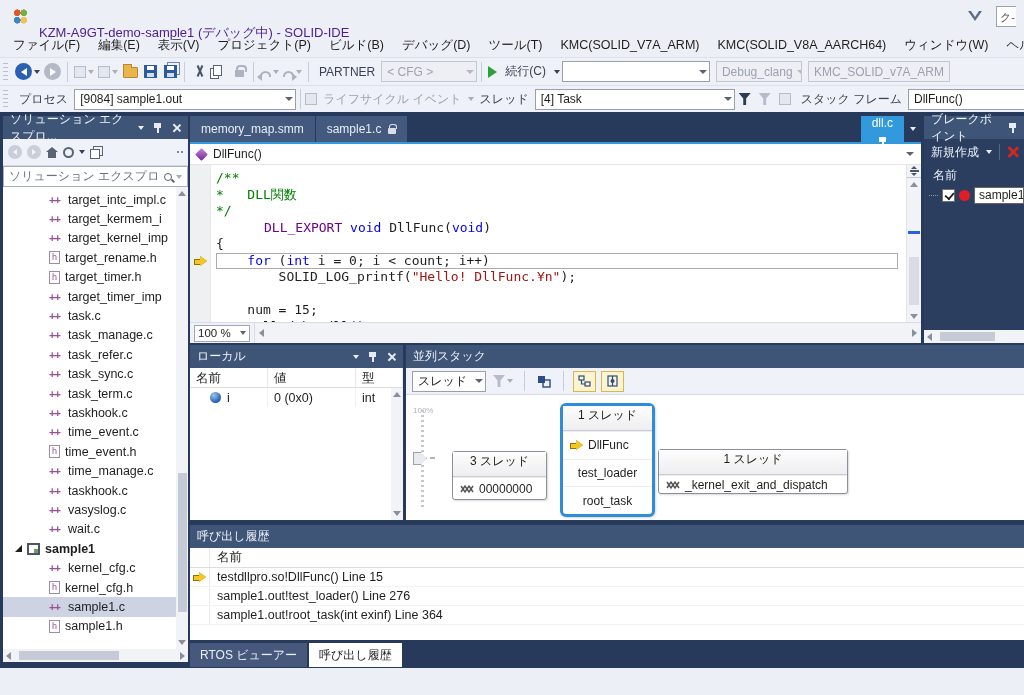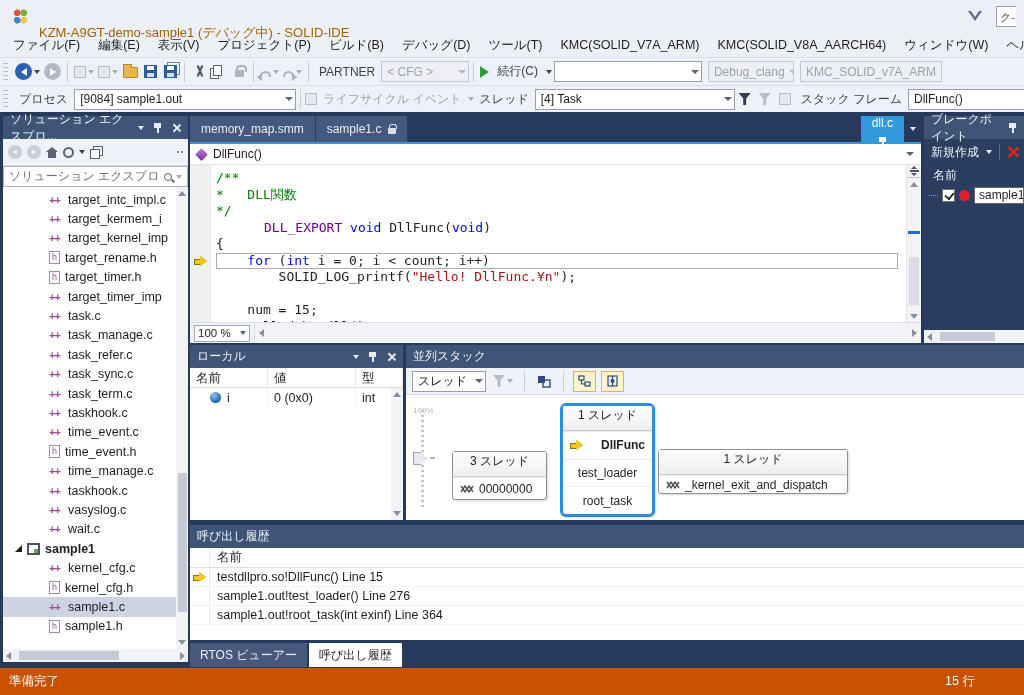--- a/index.html
+++ b/index.html
@@ -8,21 +8,21 @@
   .app { position:relative; width:1024px; height:695px; background:#ECEFF6; }
 
   
   .titlebar { height:33px; display:flex; align-items:center; background:#ECEFF6; padding:0 8px; }
   .app-icon { width:17px; height:17px; margin:0 10px 0 4px; flex:none;
     background:
       radial-gradient(circle at 31% 28%, #E4572E 0 3.2px, transparent 3.5px),
       radial-gradient(circle at 69% 28%, #76B041 0 3.2px, transparent 3.5px),
       radial-gradient(circle at 31% 72%, #3A86C8 0 3.2px, transparent 3.5px),
       radial-gradient(circle at 69% 72%, #F2C14E 0 3.2px, transparent 3.5px); }
-  .win-title { font-size:13px; color:#a16207; white-space:nowrap;margin-top:32px; }
+  .win-title { font-size:13px; color:#4c1d95; white-space:nowrap;margin-top:32px; }
   .flag { position:relative; width:15px; height:12px; margin-left:auto; margin-right:13px; flex:none; }
   .flag::before { content:""; position:absolute; left:0; top:0; border-left:7px solid transparent; border-right:7px solid transparent; border-top:10px solid #5C6C8B; }
   .flag::after  { content:""; position:absolute; left:3px; top:0; border-left:4px solid transparent; border-right:4px solid transparent; border-top:6px solid #ECEFF6; }
   .quicklaunch { width:20px; height:21px; background:#fff; border:1px solid #99A3B8; border-right:none; font-size:11px; color:#555; padding:3px 0 0 3px; overflow:hidden; flex:none; }
 
   
   .menubar { height:24px; display:flex; align-items:center; padding-left:4px; background:#ECEFF6; font-size:12.5px; }
   .menu-item { padding:3px 9px; white-space:nowrap; }
 
   
@@ -189,21 +189,21 @@
   .zoom-label { position:absolute; left:7px; top:11px; font-size:8px; color:#B0B4BE; }
   .slider-track { position:absolute; left:15px; top:15px; width:3px; height:100px; background:repeating-linear-gradient(to bottom,#C3C7D1 0 2px,transparent 2px 5px); }
   .slider-handle { position:absolute; left:7px; top:57px; width:14px; height:13px; background:#E8EAF0; border:1px solid #9AA0AC; clip-path:polygon(0 0,55% 0,100% 50%,55% 100%,0 100%); }
   .slider-dash { position:absolute; left:24px; top:62px; width:5px; height:2px; background:#B0B4BE; }
   .stack-box { position:absolute; border:1px solid #8C9099; border-radius:3px; background:#fff; font-size:12px; display:flex; flex-direction:column; box-shadow:1px 1px 2px rgba(0,0,0,.15); }
   .stack-box.selected { border:3px solid #2E8CDB; border-radius:6px; }
   .sb-header { background:linear-gradient(#FDFDFD,#EEEEF1); border-bottom:1px solid #C9CCD2; text-align:center; height:25px; line-height:18px; flex:none; white-space:nowrap; overflow:hidden; }
   .sb-row { flex:1; display:flex; align-items:center; gap:5px; padding:0 7px; border-top:1px solid #EDEDEF; white-space:nowrap; overflow:hidden; }
   .sb-row:first-of-type { border-top:none; }
   .sb-row.center { justify-content:center; }
-  .sb-row.bold { font-weight:bold;justify-content:space-between; }
+  .sb-row.bold { font-weight:normal; }
 
   
   .cs-body { flex:1; background:#fff; display:flex; flex-direction:column; overflow:hidden; }
   .cs-header { height:20px; display:flex; align-items:center; border-bottom:1px solid #DDD; font-size:12.5px; flex:none; }
   .cs-margin { width:20px; height:100%; border-right:1px solid #EAEAEA; flex:none; display:flex; align-items:center; justify-content:center; }
   .cs-row { height:19px; display:flex; align-items:center; font-size:12.5px; border-bottom:1px solid #F2F2F2; white-space:nowrap; }
   .cs-row .lbl { padding-left:7px; }
   .cs-rest { flex:1; }
 
   
@@ -286,21 +286,21 @@
     <span class="tbtn">
         <span class="ic-undo"></span>
         <i class="caret gray"></i>
       </span>
     <span class="tbtn">
         <span class="ic-undo ic-redo"></span>
         <i class="caret gray"></i>
       </span>
     <span class="tsep"></span>
     <span class="tlabel">PARTNER</span>
-    <span class="combo disabled" style="width:88px">
+    <span class="combo disabled" style="width:96px">
         <span>&lt; CFG &gt;</span>
         <i class="cbx-caret"></i>
       </span>
     <span class="tsep"></span>
     <span class="tbtn">
         <span class="ic-play"></span>
         <span class="tlabel">続行(C)</span>
         <i class="caret"></i>
       </span>
     <span class="combo" style="width:148px">
@@ -706,17 +706,13 @@
         <div class="cs-rest"></div>
       </div>
     </div>
 
     <div class="bt-tabs" id="bt-tabs">
         <div class="bt-tab">RTOS ビューアー</div>
         <div class="bt-tab active">呼び出し履歴</div>
       </div>
   </div>
 
-  <div class="statusbar">
-    <span>準備完了</span>
-    <span class="right">15 行</span>
-  </div>
 </div>
 
 </body></html>

